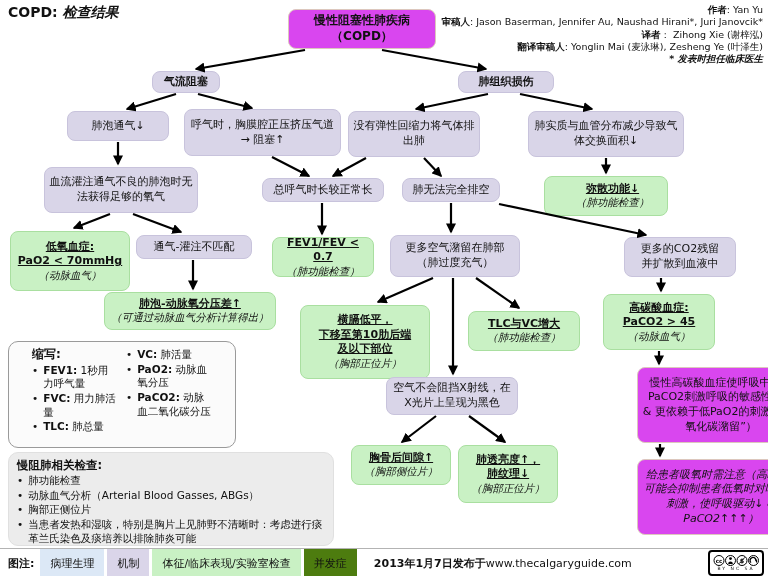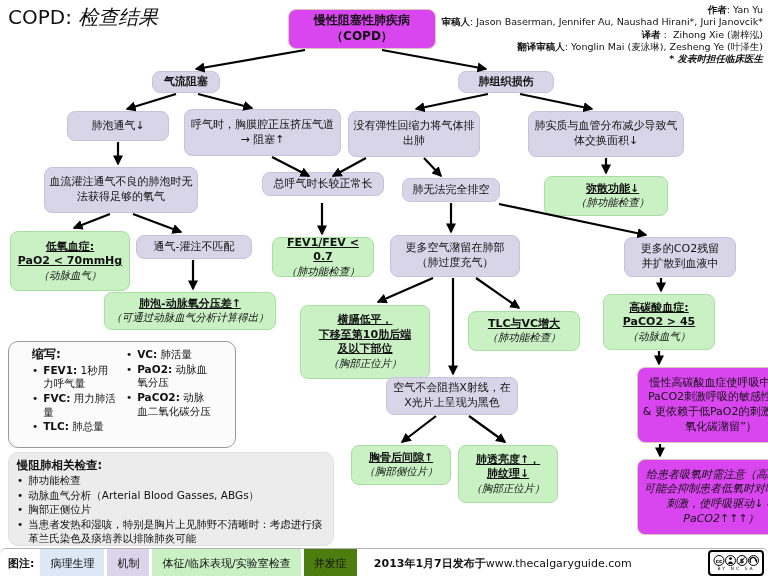--- a/index.html
+++ b/index.html
@@ -1,19 +1,19 @@
 <!DOCTYPE html>
 <html><head>
 <meta charset="utf-8">
 <style>
   html,body{margin:0;padding:0;background:#ffffff;}
   #stage{position:relative;width:768px;height:576px;background:#ffffff;overflow:hidden;
          font-family:"DejaVu Sans","Liberation Sans",sans-serif;color:#111;}
   
-  .page-title{position:absolute;left:8px;top:4px;font-size:20px;font-weight:normal;white-space:nowrap;}
+  .page-title{position:absolute;left:8px;top:4px;font-size:14px;font-weight:bold;white-space:nowrap;}
   .page-title .it{font-style:italic;}
   .credits{position:absolute;top:4px;right:5px;text-align:right;font-size:9.5px;line-height:1.3;white-space:nowrap;}
   .credits b{font-weight:bold;}
   .credits .foot{font-weight:bold;font-style:italic;}
   
   .node{position:absolute;border-radius:8px;box-sizing:border-box;display:flex;flex-direction:column;
         justify-content:center;align-items:center;text-align:center;font-size:11px;line-height:1.32;
         padding:2px 4px;}
   .mech{background:#d9d5e8;border:1px solid #c8c3dc;}
   .sign{background:#c9f1c4;border:1px solid #a9dfa0;}
@@ -28,21 +28,21 @@
   .abbr-box{background:#fbfbfb;border:1px solid #9a9a9a;padding:5px 23px;}
   .tests-box{background:#ececec;border:1px solid #e0e0e0;padding:5px 8px;}
   .infobox .head{font-weight:bold;font-size:12px;margin-bottom:1px;}
   .cols{display:flex;gap:8px;}
   .col{flex:1;}
   .bullet{display:flex;gap:5px;margin:1px 0;}
   .bullet .dot{flex:0 0 auto;}
   .bullet b{font-weight:bold;}
   
   .bottom-bar{position:absolute;left:0;top:548px;width:768px;height:28px;border-top:1px solid #b3b3b3;
-              background:#fff;display:flex;align-items:stretch;font-size:11px;border-radius:6px;}
+              background:#fff;display:flex;align-items:stretch;font-size:11px;}
   .lg-label{display:flex;align-items:center;padding:0 6px 0 8px;font-weight:bold;}
   .lg-seg{display:flex;align-items:center;justify-content:center;padding:0 10px;margin-right:3px;white-space:nowrap;}
   .lg-patho{background:#dce8f6;}
   .lg-mech{background:#dad5e9;}
   .lg-sign{background:#c9f1c4;}
   .lg-comp{background:#4d7c0f;}
   .lg-date{display:flex;align-items:center;margin-left:14px;white-space:nowrap;}
   .lg-date b{font-weight:bold;}
   .cc-badge{margin-left:auto;margin-right:4px;align-self:center;border:2px solid #000;border-radius:4px;
             background:#fff;width:52px;height:22px;display:flex;flex-direction:column;align-items:center;justify-content:center;}
@@ -85,21 +85,21 @@
   <div class="node mech" style="left:348px;top:111px;width:132px;height:46px;">
       <span>没有弹性回缩力将气体排出肺</span>
     </div>
   <div class="node mech" style="left:528px;top:111px;width:156px;height:46px;">
       <span>肺实质与血管分布减少导致气体交换面积↓</span>
     </div>
 
   <div class="node mech" style="left:44px;top:167px;width:154px;height:46px;">
       <span>血流灌注通气不良的肺泡时无法获得足够的氧气</span>
     </div>
-  <div class="node mech" style="left:262px;top:172px;width:122px;height:24px;">
+  <div class="node mech" style="left:262px;top:178px;width:122px;height:24px;">
       <span>总呼气时长较正常长</span>
     </div>
   <div class="node mech" style="left:402px;top:178px;width:98px;height:24px;">
       <span>肺无法完全排空</span>
     </div>
   <div class="node sign" style="left:544px;top:176px;width:124px;height:40px;padding-left:17px;">
     <span class="u">弥散功能↓</span>
     <span class="sub">（肺功能检查）</span>
   </div>
 

